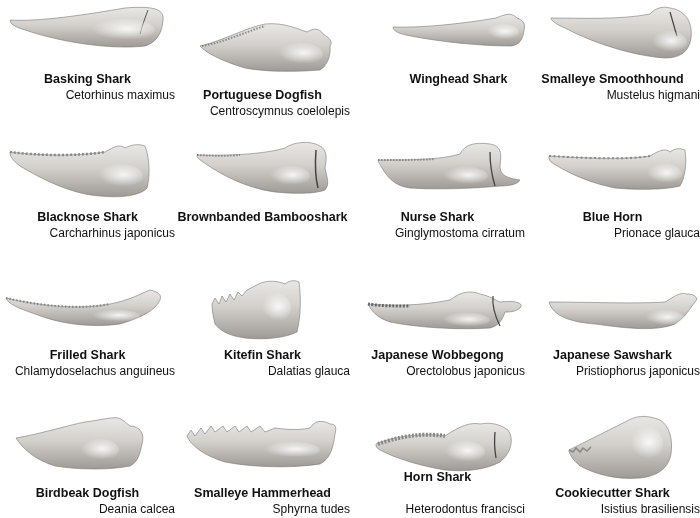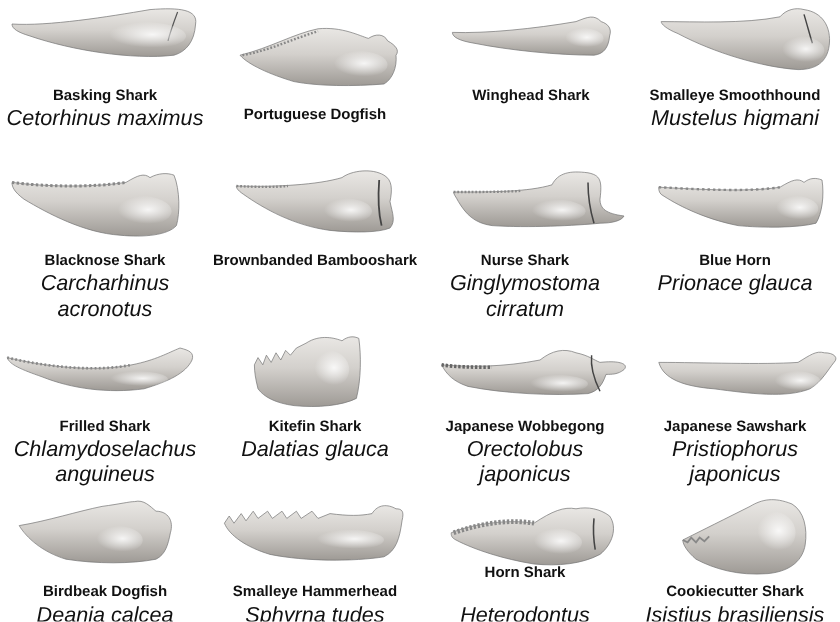--- a/index.html
+++ b/index.html
@@ -3,21 +3,21 @@
   <meta charset="utf-8">
   <style>
     html, body { margin: 0; padding: 0; background: #ffffff; }
     body { width: 700px; height: 518px; position: relative; overflow: hidden;
            font-family: "Liberation Sans", sans-serif; }
     .grid { position: absolute; left: 0; top: 0; width: 700px; height: 398px; }
     .cell { position: absolute; width: 175px; height: 130px; }
     .jaw { position: absolute; left: 0; top: 0; width: 175px; height: 68px; }
     .label { position: absolute; left: 0; width: 175px; text-align: center; color: #111; }
     .common { font-weight: bold; font-size: 12.5px; }
-    .sci { font-style: italic; font-size: 18px; }
+    .sci { font-size: 12px; text-align: right; }
   </style>
 </head>
 <body>
 
 <svg width="0" height="0" style="position:absolute">
   <defs>
     <linearGradient id="bone" x1="0" y1="0" x2="0" y2="1">
       <stop offset="0" stop-color="#e9e7e4"></stop>
       <stop offset="0.45" stop-color="#d3d0cc"></stop>
       <stop offset="1" stop-color="#9e9a95"></stop>
@@ -41,23 +41,24 @@
     <div class="label sci" style="top:88px">Cetorhinus maximus</div>
   </div>
 
   <div class="cell" style="left:175px;top:16px">
     <svg class="jaw" viewBox="0 0 175 68">
       <path d="M25,30 C50,24 70,12 90,8 C110,6 125,14 132,16 C138,12 145,12 148,18 C155,22 158,26 155,30 C156,40 152,50 145,54 C120,56 90,56 70,52 C50,46 32,38 25,30 Z" fill="url(#bone)" stroke="#777" stroke-width="0.6"></path>
       <path d="M27,30 C50,26 70,16 90,10" stroke="#888" stroke-width="2" stroke-dasharray="1.5 1.5" fill="none"></path>
       <ellipse cx="120" cy="38" rx="28" ry="12" fill="url(#shine)"></ellipse>
     </svg>
     <div class="label common" style="top:72px">Portuguese Dogfish</div>
+    <div class="label sci" style="top:88px">Centroscymnus coelolepis</div>
   </div>
 
-  <div class="cell" style="left:355px;top:0">
+  <div class="cell" style="left:371px;top:0">
     <svg class="jaw" viewBox="0 0 175 68">
       <path d="M22,27 C50,28 90,24 125,18 C135,14 140,12 146,18 C152,20 155,24 153,30 C152,40 148,45 140,46 C110,46 70,42 40,36 C28,34 22,31 22,27 Z" fill="url(#bone)" stroke="#777" stroke-width="0.6"></path>
       <ellipse cx="128" cy="32" rx="20" ry="9" fill="url(#shine)"></ellipse>
     </svg>
     <div class="label common" style="top:72px">Winghead Shark</div>
   </div>
 
   <div class="cell" style="left:525px;top:0">
     <svg class="jaw" viewBox="0 0 175 68">
       <path d="M26,18 C55,18 95,20 125,14 C130,8 138,6 145,8 C160,10 168,22 166,38 C164,52 155,58 140,58 C110,56 70,44 40,28 C30,24 26,20 26,18 Z" fill="url(#bone)" stroke="#777" stroke-width="0.6"></path>
@@ -68,21 +69,21 @@
     <div class="label sci" style="top:88px">Mustelus higmani</div>
   </div>
 
   <div class="cell" style="left:0;top:138px">
     <svg class="jaw" viewBox="0 0 175 68">
       <path d="M10,14 C40,18 80,18 105,14 C115,8 120,6 125,10 C132,6 140,6 145,8 C150,20 150,40 147,50 C140,58 120,60 100,58 C70,56 40,40 20,28 C12,22 10,18 10,14 Z" fill="url(#bone)" stroke="#777" stroke-width="0.6"></path>
       <path d="M10,14 C40,18 80,18 105,14" stroke="#888" stroke-width="2.5" stroke-dasharray="2 2" fill="none"></path>
       <ellipse cx="115" cy="38" rx="28" ry="13" fill="url(#shine)"></ellipse>
     </svg>
     <div class="label common" style="top:72px">Blacknose Shark</div>
-    <div class="label sci" style="top:88px">Carcharhinus acronotus</div>
+    <div class="label sci" style="top:88px">Carcharhinus japonicus</div>
   </div>
 
   <div class="cell" style="left:175px;top:138px">
     <svg class="jaw" viewBox="0 0 175 68">
       <path d="M22,17 C55,18 90,16 110,10 C118,4 135,2 145,8 C152,12 152,20 150,30 C152,40 155,46 150,52 C140,56 120,56 100,54 C70,50 45,36 28,24 C22,20 22,18 22,17 Z" fill="url(#bone)" stroke="#777" stroke-width="0.6"></path>
       <path d="M141,12 C140,25 140,38 143,50" stroke="#444" stroke-width="1.5" fill="none"></path>
       <path d="M22,17 C40,18 55,18 65,17" stroke="#888" stroke-width="2" stroke-dasharray="1.5 1.5" fill="none"></path>
       <ellipse cx="110" cy="38" rx="25" ry="11" fill="url(#shine)"></ellipse>
     </svg>
     <div class="label common" style="top:72px">Brownbanded Bambooshark</div>

